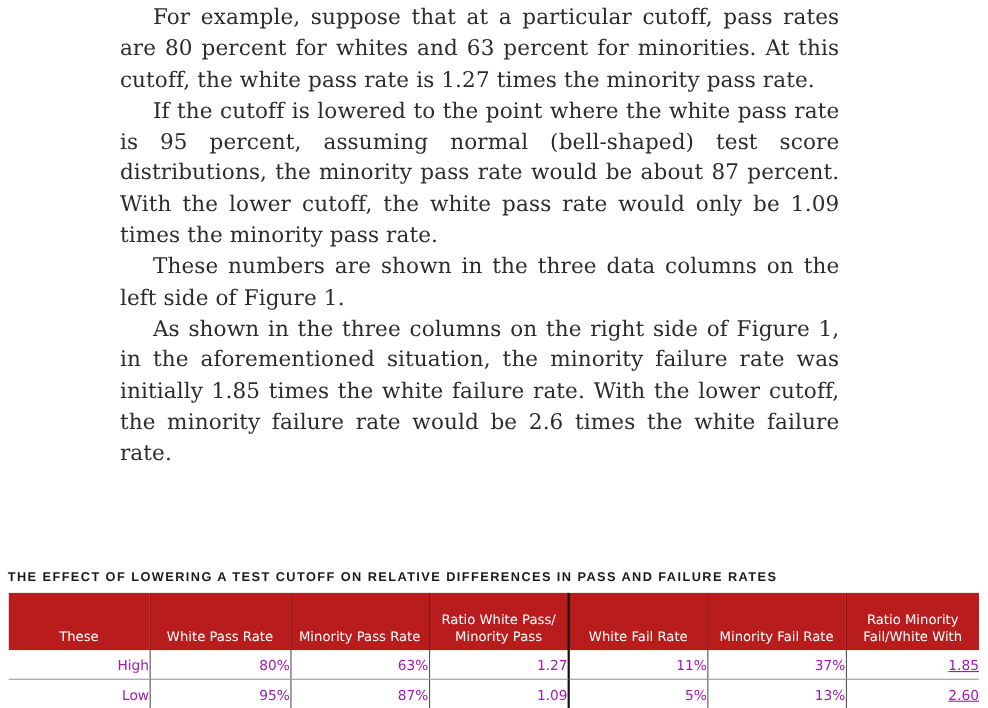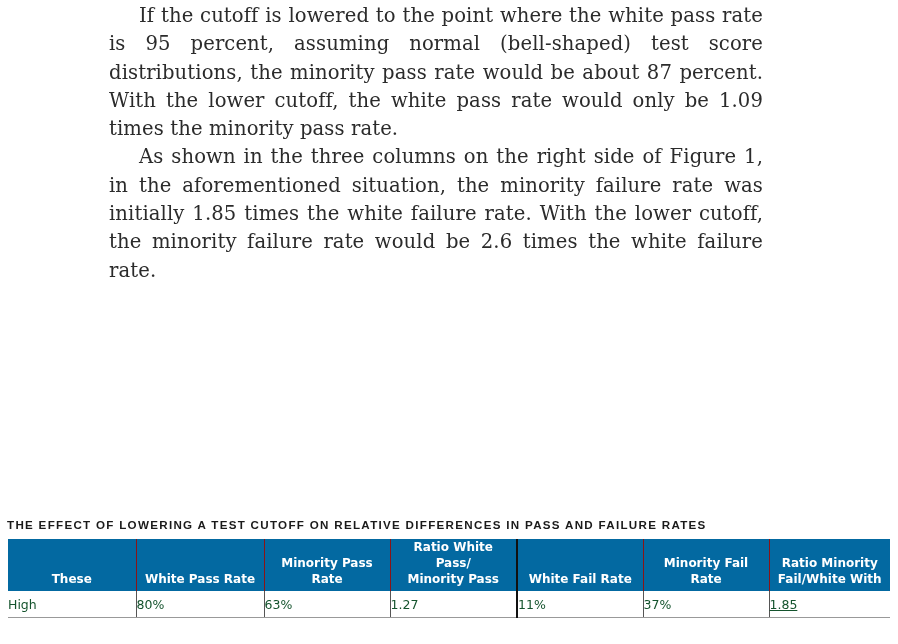--- a/index.html
+++ b/index.html
@@ -14,38 +14,40 @@
     position:absolute; left:7px; top:518px;
     font-family:Liberation Sans, sans-serif; font-weight:bold; font-size:11.6px;
     letter-spacing:1.3px; color:#1a1a1a;
   }
   table.tbl {
     position:absolute; left:8px; top:539px; width:882px;
     border-collapse:collapse;
     font-family:"DejaVu Sans", sans-serif;
   }
   .tbl th {
-    background:#0369a1; color:#fff; font-weight:bold; font-size:12px;
+    background:#b91c1c; color:#fff; font-weight:normal; font-size:12px;
     line-height:16px; height:48px; padding:0 4px 4px 4px; vertical-align:bottom;
     text-align:center; border-right:1px solid #8a1417;
   }
   .tbl th:last-child { border-right:none;margin-top:32px; }
   .tbl td {
-    font-size:12.5px; color:#14532d; text-align:left; height:26px; padding:0;
+    font-size:12.5px; color:#a21caf; text-align:right; height:26px; padding:0;
     border-right:1px solid #555; border-bottom:1px solid #666;
   }
   .tbl td:last-child { border-right:none;text-decoration:underline; }
   .tbl .thick { border-right:2px solid #111 !important; }
   .tbl tr.first td { border-bottom:1px solid #999; }
 </style>
 </head>
 <body>
 
 <div class="body-text">
+  <p class="para">For example, suppose that at a particular cutoff, pass rates are 80 percent for whites and 63 percent for minorities. At this cutoff, the white pass rate is 1.27 times the minority pass rate.</p>
   <p class="para">If the cutoff is lowered to the point where the white pass rate is 95 percent, assuming normal (bell-shaped) test score distributions, the minority pass rate would be about 87 percent. With the lower cutoff, the white pass rate would only be 1.09 times the minority pass rate.</p>
+  <p class="para">These numbers are shown in the three data columns on the left side of Figure 1.</p>
   <p class="para">As shown in the three columns on the right side of Figure 1, in the aforementioned situation, the minority failure rate was initially 1.85 times the white failure rate. With the lower cutoff, the minority failure rate would be 2.6 times the white failure rate.</p>
 </div>
 
 <div class="caption">THE EFFECT OF LOWERING A TEST CUTOFF ON RELATIVE DIFFERENCES IN PASS AND FAILURE RATES</div>
 
 <table class="tbl">
   <colgroup>
     <col style="width:128px">
       <col style="width:128px">
       <col style="width:126px">
@@ -68,14 +70,23 @@
   <tbody>
     <tr class="first">
       <td>High</td>
       <td>80%</td>
       <td>63%</td>
       <td class="thick">1.27</td>
       <td>11%</td>
       <td>37%</td>
       <td>1.85</td>
     </tr>
+    <tr>
+      <td>Low</td>
+      <td>95%</td>
+      <td>87%</td>
+      <td class="thick">1.09</td>
+      <td>5%</td>
+      <td>13%</td>
+      <td>2.60</td>
+    </tr>
   </tbody>
 </table>
 
 </body></html>

